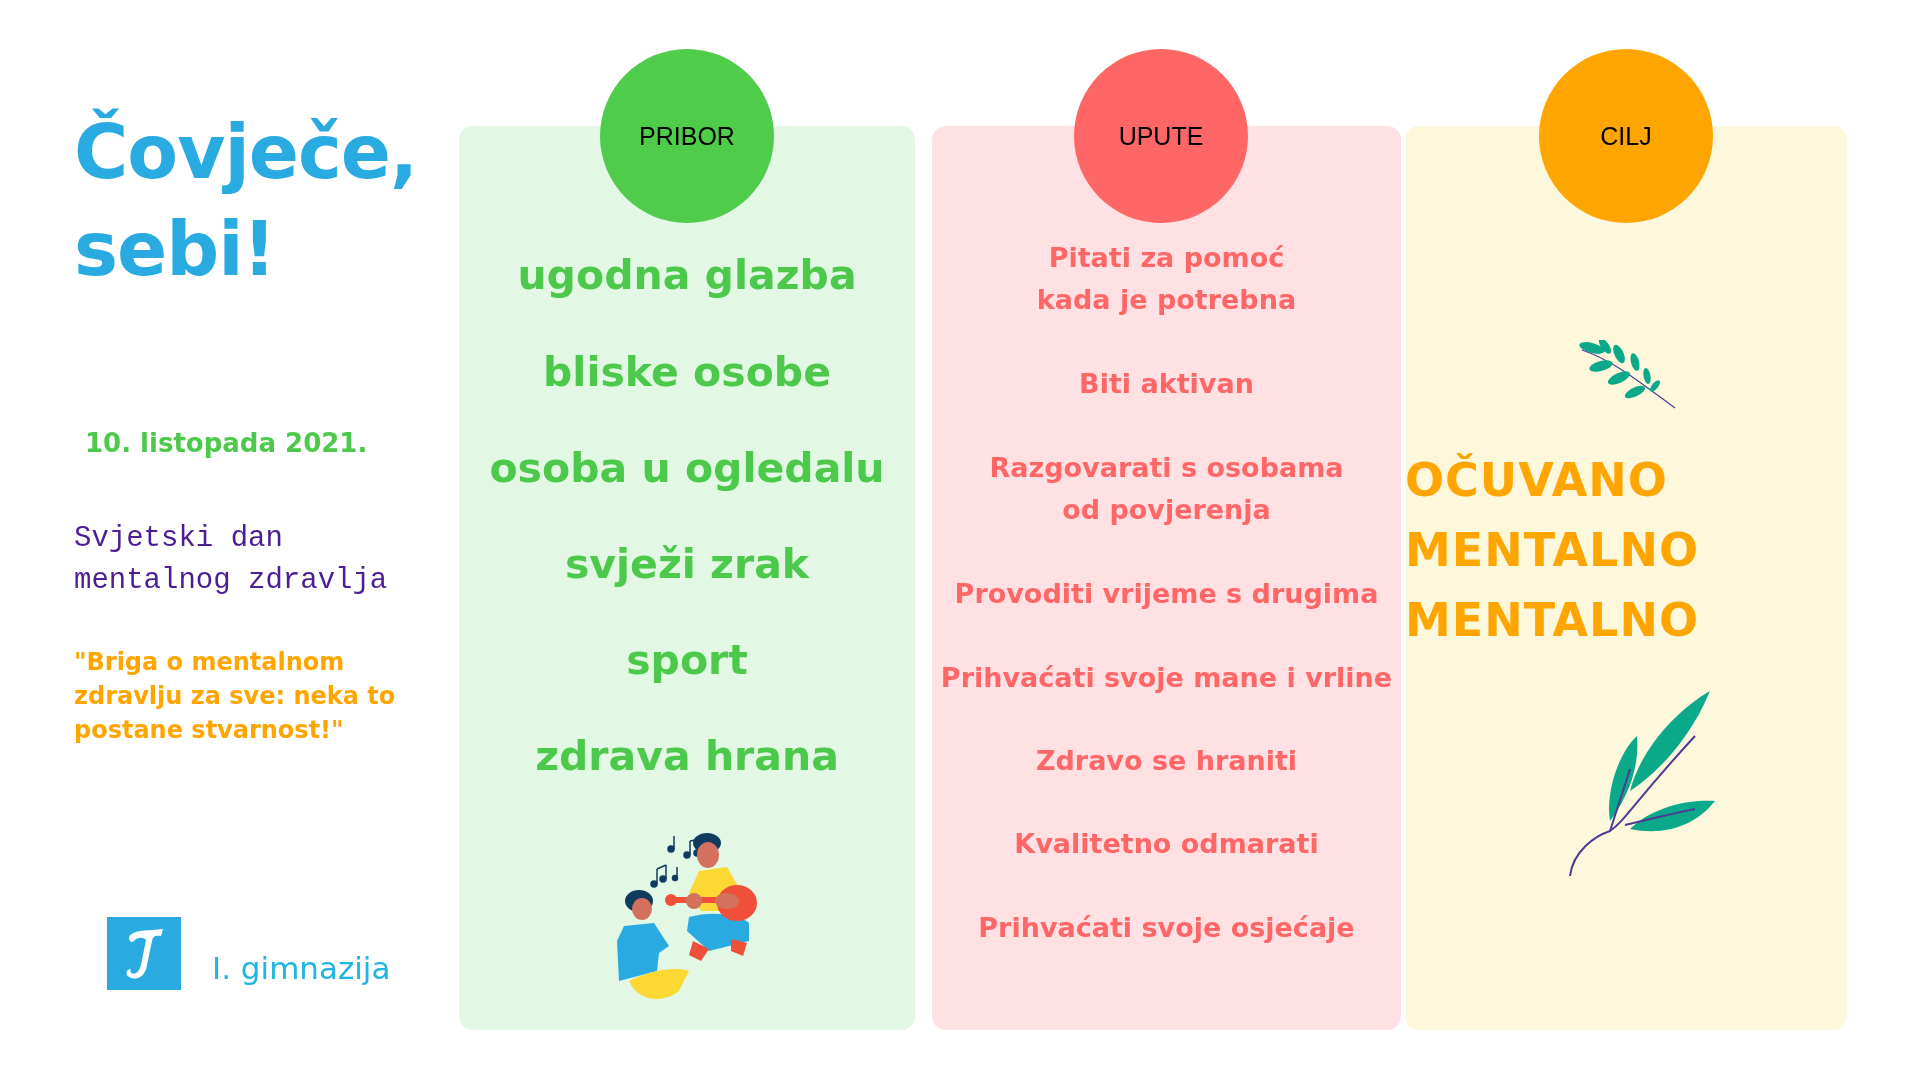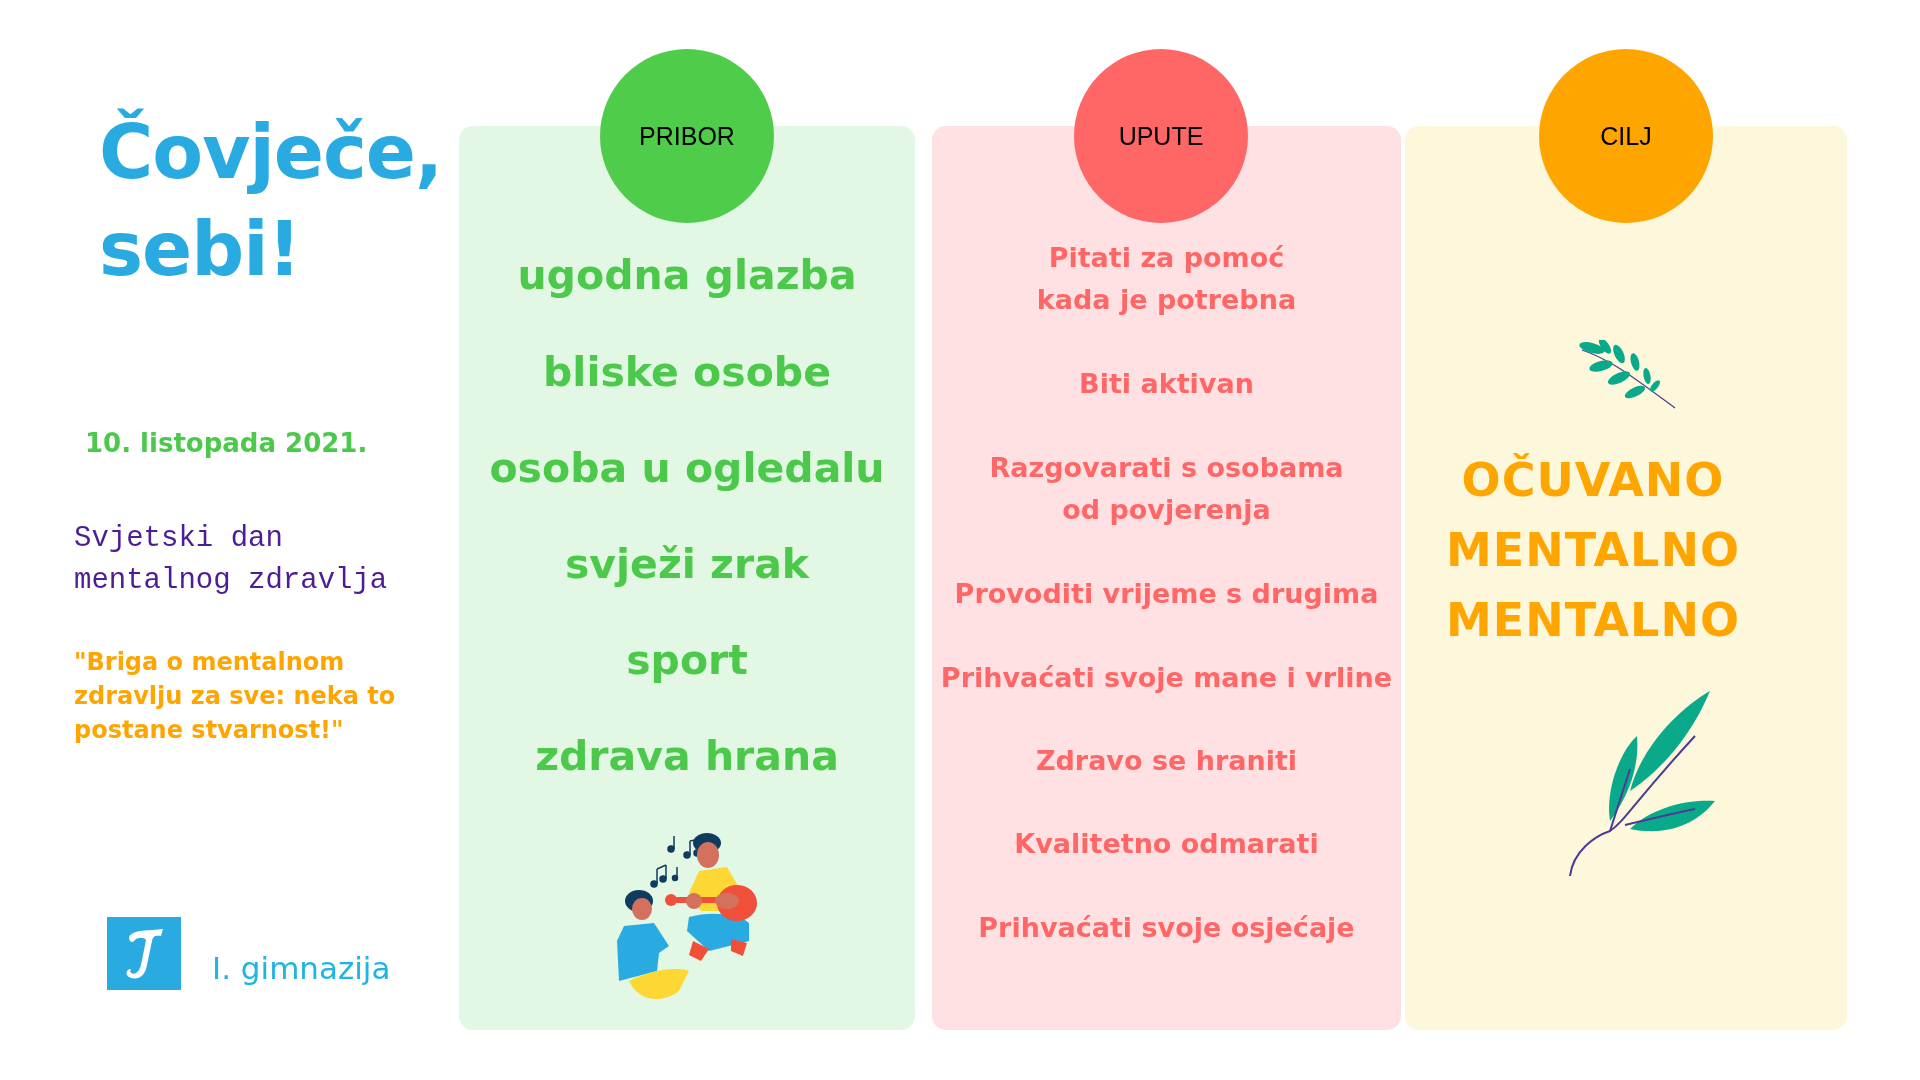--- a/index.html
+++ b/index.html
@@ -7,21 +7,21 @@
   body { position: relative; font-family: "DejaVu Sans", "Liberation Sans", sans-serif; }
 
   .abs { position: absolute; }
 
   
   .title {
     left: 74px; top: 104px; width: 380px;
     font-family: "DejaVu Sans", sans-serif; font-weight: bold;
     font-size: 74px; line-height: 97px; color: #29abe2; letter-spacing: -1px;
   }
-  .title span { display: block; white-space: nowrap; margin-left: 25px; }
+  .title span { display: block; white-space: nowrap; }
   .date {
     left: 85px; top: 428px; font-size: 26px; font-weight: bold;
     color: #4cc94b; white-space: nowrap; font-family: "DejaVu Sans", sans-serif;
   }
   .event {
     left: 74px; top: 518px; width: 360px; font-size: 29px; line-height: 42px;
     color: #4c1d95; font-family: Liberation Mono, monospace;
   }
   .event span { display: block; white-space: nowrap; }
   .quote {
@@ -60,21 +60,21 @@
   .list-item {
     position: absolute; left: 0; width: 100%; text-align: center;
     font-weight: bold; white-space: nowrap;
     font-family: "DejaVu Sans", sans-serif;
   }
   .green-list .list-item { font-size: 41px; color: #4cc94b; line-height: 40px; }
   .pink-list .list-item { font-size: 27px; color: #ff6666; line-height: 42px; }
   .pink-list .list-item span { display: block; }
 
   .goal {
-    left: 1405px; width: 376px; top: 445px; text-align: center;
+    left: 1405px; width: 376px; top: 445px; 
     font-weight: bold; font-size: 46px; line-height: 70px; color: #ffa500;
     font-family: "DejaVu Sans", sans-serif; letter-spacing: 1px;
   }
   .goal span { display: block; white-space: nowrap; }
 </style>
 </head>
 <body>
 
 <div class="abs title">
   <span>Čovječe,</span>

